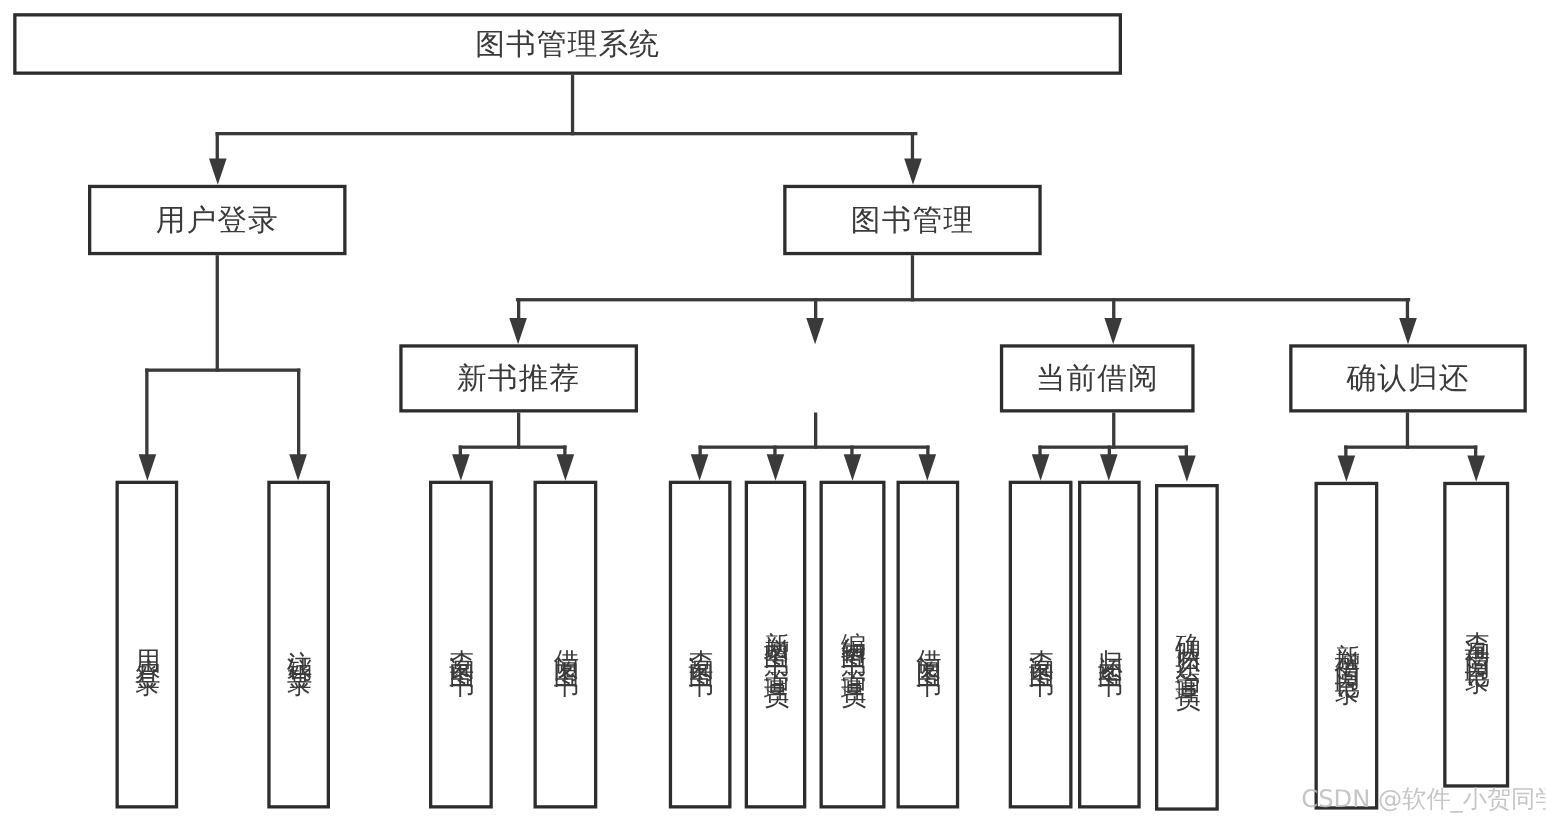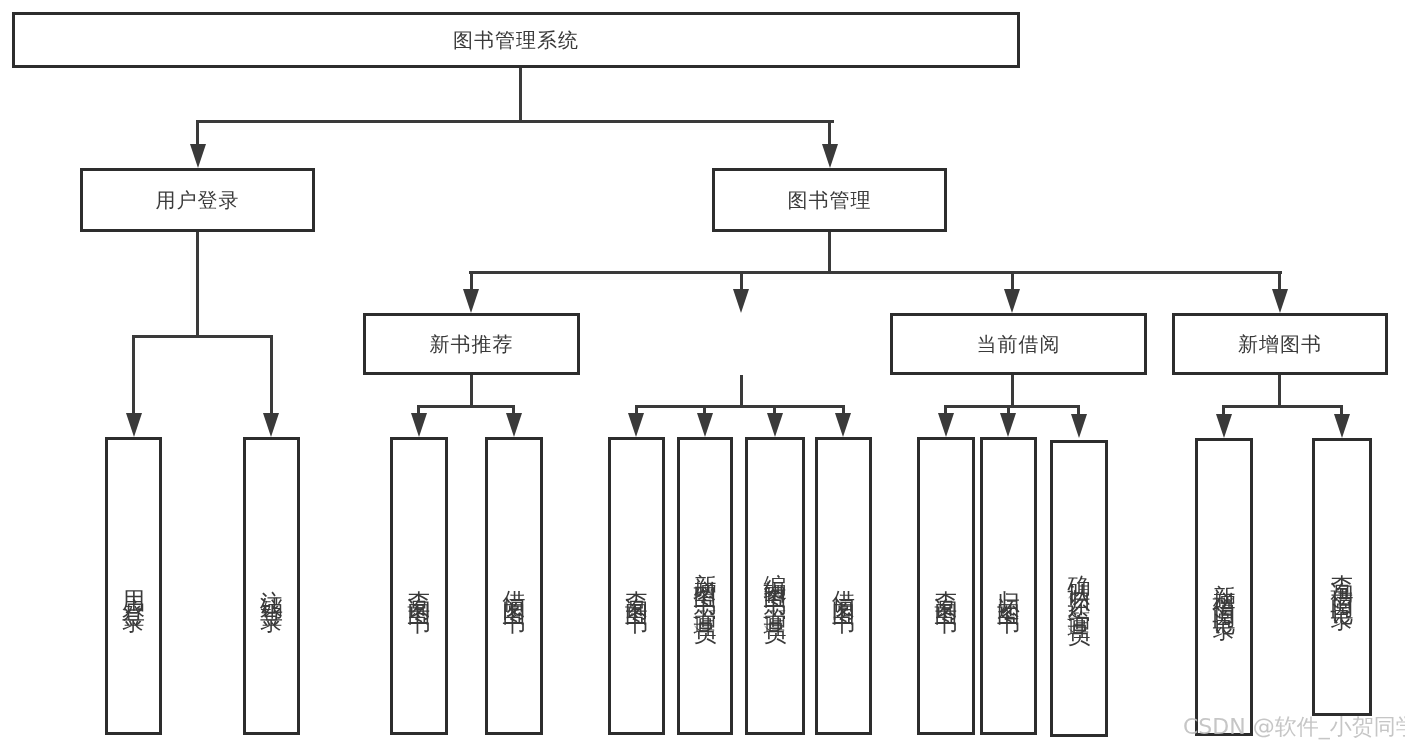--- a/index.html
+++ b/index.html
@@ -19,21 +19,21 @@
     position: absolute;
     box-sizing: border-box;
     border: 3px solid #2d2d2d;
     background: #ffffff;
     display: flex;
     align-items: center;
     justify-content: center;
     color: #3a3a3a;
   }
   .node.h span {
-    font-size: 20px;
+    font-size: 27px;
     letter-spacing: 1px;
     white-space: nowrap;
   }
   .node.v span {
     writing-mode: vertical-rl;
     text-orientation: mixed;
     font-size: 23px;
     line-height: 1;
     letter-spacing: 7px;
   }
@@ -72,25 +72,25 @@
   <div class="node h" style="left:80px; top:168px; width:235px; height:64px">
     <span>用户登录</span>
   </div>
   <div class="node h" style="left:712px; top:168px; width:235px; height:64px">
     <span>图书管理</span>
   </div>
 
   <div class="node h" style="left:363px; top:313px; width:217px; height:62px">
     <span>新书推荐</span>
   </div>
-  <div class="node h" style="left:890px; top:313px; width:257px; height:62px">
+  <div class="node h" style="left:909px; top:313px; width:177px; height:62px">
     <span>当前借阅</span>
   </div>
   <div class="node h" style="left:1172px; top:313px; width:216px; height:62px">
-    <span>新增图书</span>
+    <span>确认归还</span>
   </div>
 
   <div class="node v" style="left:105px; top:437px; width:57px; height:298px">
     <span>用户登录</span>
   </div>
   <div class="node v" style="left:243px; top:437px; width:57px; height:298px">
     <span>注销登录</span>
   </div>
 
   <div class="node v" style="left:390px; top:437px; width:58px; height:298px">

